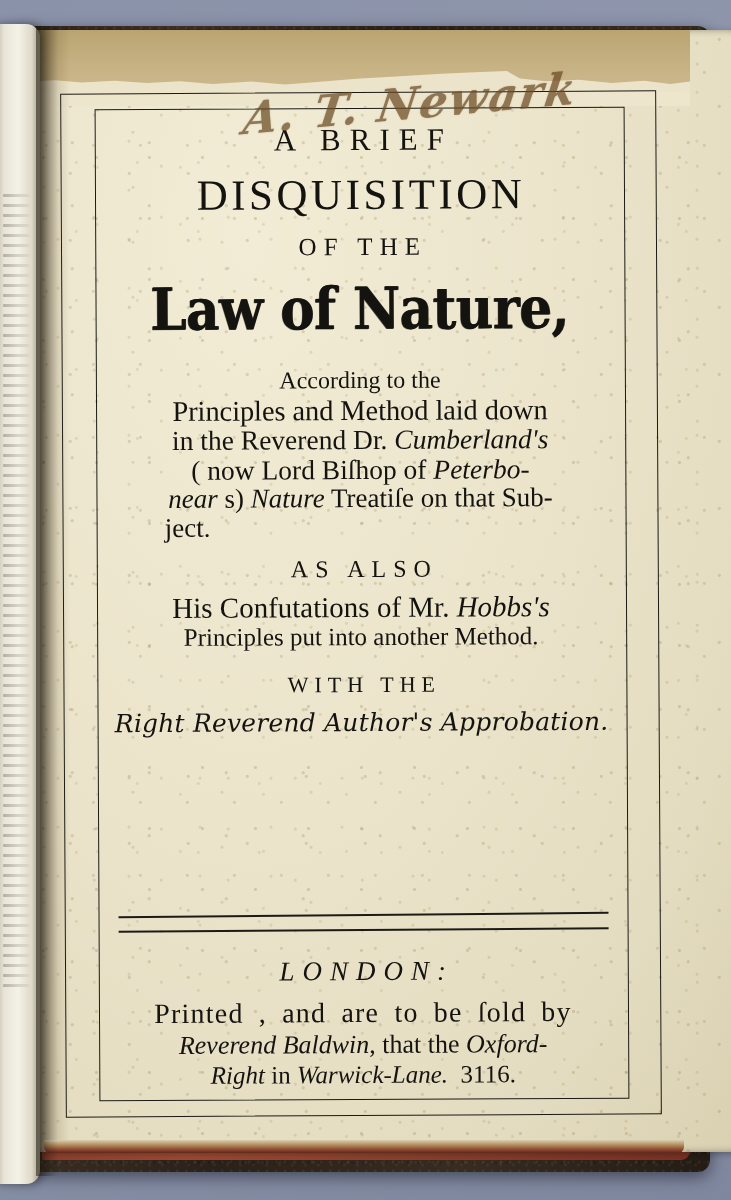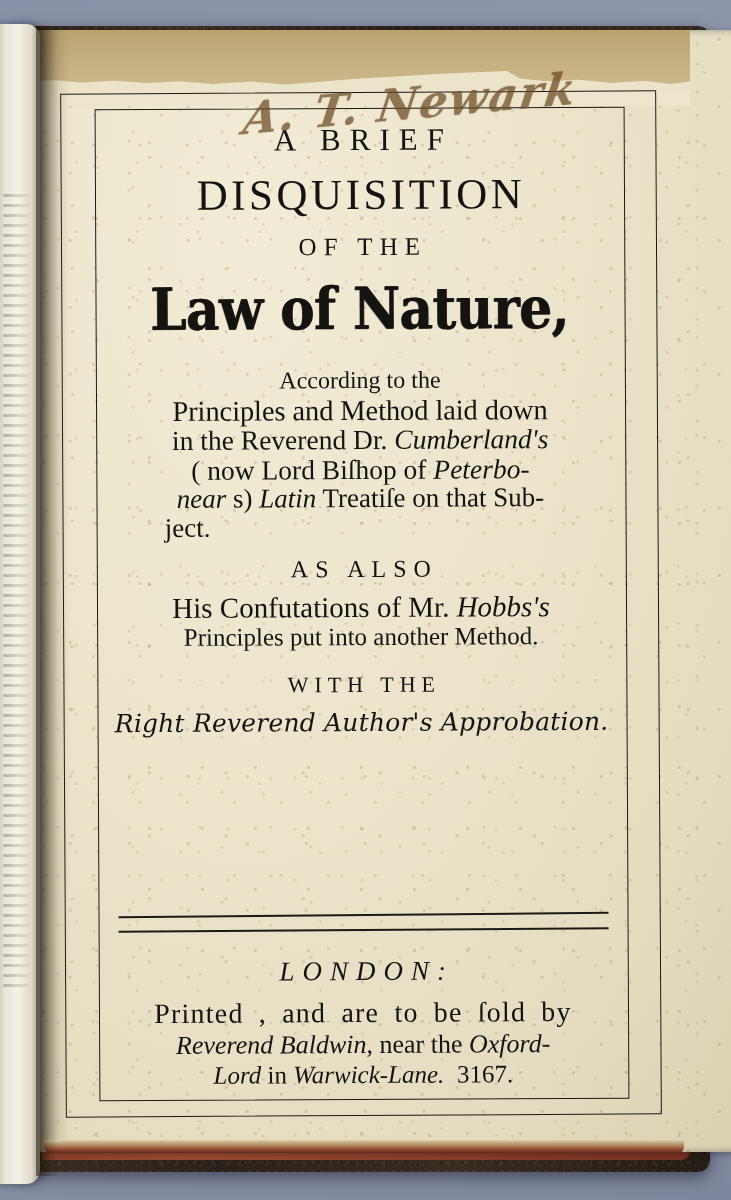--- a/index.html
+++ b/index.html
@@ -245,21 +245,21 @@
 
       <div class="line body l-inthe">
         <span>in the Reverend Dr. </span><i class="it">Cumberland's</i>
       </div>
 
       <div class="line body l-now">
         <span>( now Lord Biſhop of </span><i class="it">Peterbo-</i>
       </div>
 
       <div class="line body l-rough">
-        <i class="it">near</i><span> s) </span><i class="it">Latin</i><span> Treatiſe on that Sub-</span>
+        <i class="it">near</i><span> s) </span><i class="it">Nature</i><span> Treatiſe on that Sub-</span>
       </div>
 
       <div class="line body l-ject">ject.</div>
 
       <div class="line caps l-asalso">AS ALSO</div>
 
       <div class="line body l-conf">
         <span>His Confutations of Mr. </span><i class="it">Hobbs's</i>
       </div>
 
@@ -273,25 +273,25 @@
         <div class="r1"></div>
         <div class="r2"></div>
       </div>
 
       <div id="imprint">
         <div class="line caps l-london">LONDON:</div>
 
         <div class="line body l-printed">Printed ,  and  are  to  be  ſold  by</div>
 
         <div class="line body l-rich">
-          <i class="it">Reverend Baldwin</i><span>, near the </span><i class="it">Oxford-</i>
+          <i class="it">Reverend Baldwin</i><span>, that the </span><i class="it">Oxford-</i>
         </div>
 
         <div class="line body l-arms">
-          <i class="it">Lord</i><span> in </span><i class="it">Warwick-Lane.</i><span>&nbsp;&nbsp;</span><span>3167.</span>
+          <i class="it">Right</i><span> in </span><i class="it">Warwick-Lane.</i><span>&nbsp;&nbsp;</span><span>3116.</span>
         </div>
       </div>
 
     </div>
 
     <div id="inscription">A. T. Newark</div>
 
   </div>
 
   <div id="foreedge"></div>

